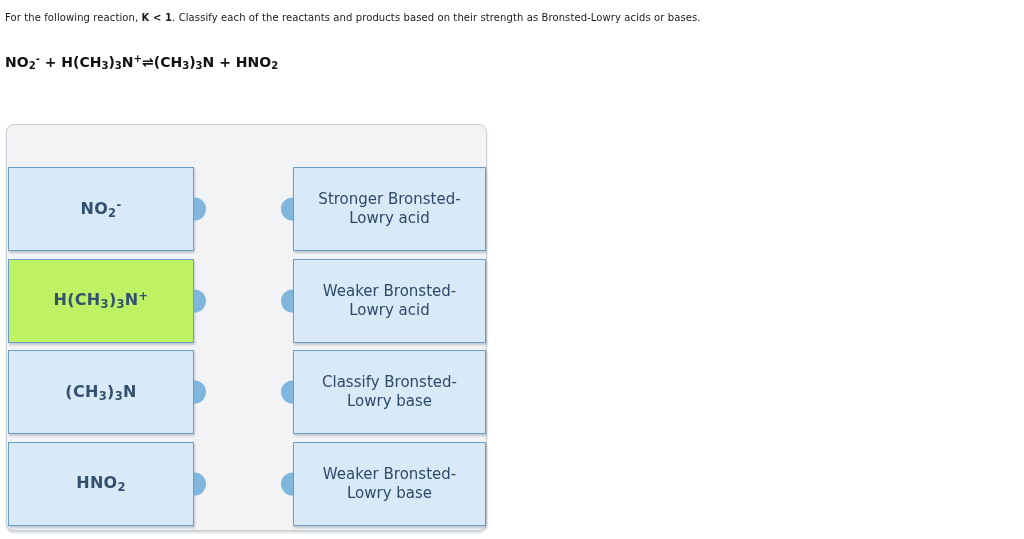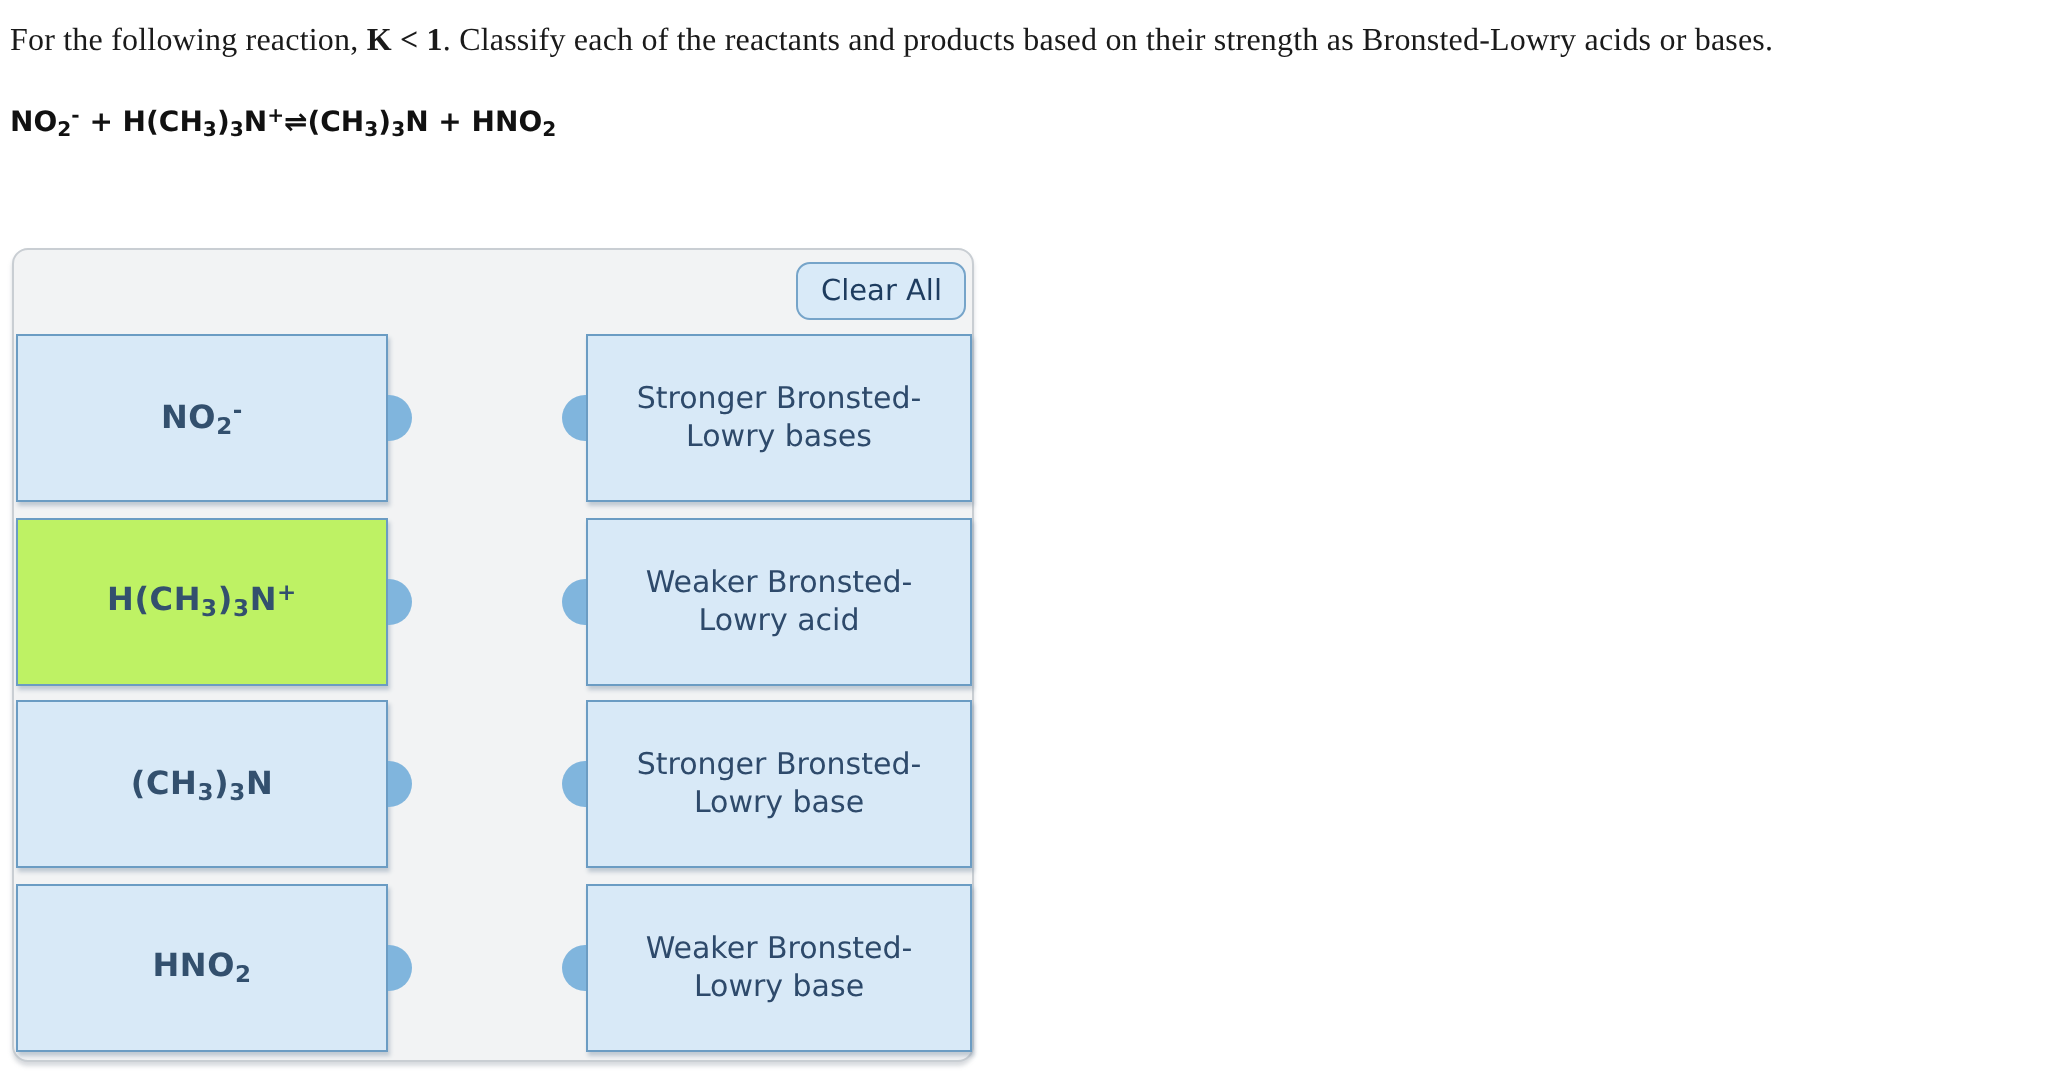--- a/index.html
+++ b/index.html
@@ -9,23 +9,22 @@
     position: relative;
     background: #ffffff;
     font-family: "DejaVu Sans", "Liberation Sans", sans-serif;
     overflow: hidden;
   }
   sub { font-size: 0.72em; vertical-align: -0.25em; }
   sup { font-size: 0.72em; vertical-align: 0.45em; }
 
   .instruction {
     position: absolute; left: 5px; top: 12px;
-    font-size: 16px; color: #1a1a1a; white-space: nowrap;
+    font-size: 10px; color: #1a1a1a; white-space: nowrap;
     letter-spacing: 0.1px;
-    font-family: Liberation Serif, serif;
   }
   .instruction b { font-weight: bold; }
 
   .equation {
     position: absolute; left: 5px; top: 53px;
     font-size: 14px; font-weight: bold; color: #111111;
     white-space: nowrap;
   }
 
   .panel {
@@ -92,21 +91,20 @@
 <body>
 
 <div class="instruction">
   <span>For the following reaction, </span><b>K &lt; 1</b><span>. Classify each of the reactants and products based on their strength as Bronsted-Lowry acids or bases.</span>
 </div>
 
 <div class="equation">NO<sub>2</sub><sup>-</sup> + H(CH<sub>3</sub>)<sub>3</sub>N<sup>+</sup>⇌(CH<sub>3</sub>)<sub>3</sub>N + HNO<sub>2</sub></div>
 
 <div class="panel">
 
-  <button class="clear-all">Clear All</button>
 
   <div class="col col-left">
     <div class="card">
       <span class="formula">NO<sub>2</sub><sup>-</sup></span>
       <span class="dot dot-right"></span>
     </div>
     <div class="card highlight">
       <span class="formula">H(CH<sub>3</sub>)<sub>3</sub>N<sup>+</sup></span>
       <span class="dot dot-right"></span>
     </div>
@@ -116,29 +114,29 @@
     </div>
     <div class="card">
       <span class="formula">HNO<sub>2</sub></span>
       <span class="dot dot-right"></span>
     </div>
   </div>
 
   <div class="col col-right">
     <div class="card">
       <span class="dot dot-left"></span>
-      <span class="category-label">Stronger Bronsted-Lowry bases</span>
+      <span class="category-label">Stronger Bronsted-Lowry acid</span>
     </div>
     <div class="card">
       <span class="dot dot-left"></span>
       <span class="category-label">Weaker Bronsted-Lowry acid</span>
     </div>
     <div class="card">
       <span class="dot dot-left"></span>
-      <span class="category-label">Stronger Bronsted-Lowry base</span>
+      <span class="category-label">Classify Bronsted-Lowry base</span>
     </div>
     <div class="card">
       <span class="dot dot-left"></span>
       <span class="category-label">Weaker Bronsted-Lowry base</span>
     </div>
   </div>
 
 </div>
 
 </body></html>

